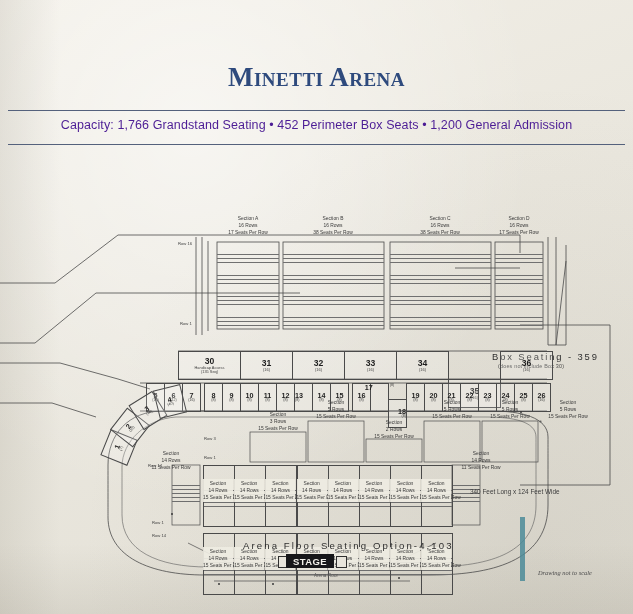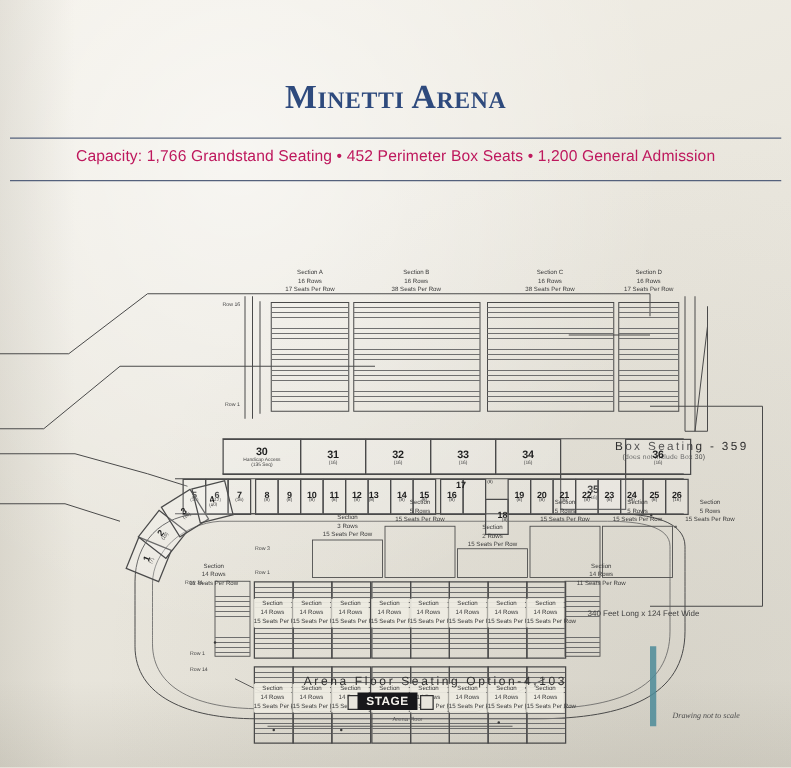--- a/index.html
+++ b/index.html
@@ -24,21 +24,21 @@
   
   .title{position:absolute;left:0;top:62px;width:633px;text-align:center;
     font-family:"Liberation Serif",serif;
     font-size:27px;letter-spacing:.5px;color:#2e4a7d;
     font-variant:small-caps;font-weight:700;}
   .rule{position:absolute;left:8px;width:617px;height:0;
     border-top:1.4px solid #54617c;}
   .rule.r1{top:110px;}
   .rule.r2{top:144px;}
   .capacity{position:absolute;left:0;top:118px;width:633px;text-align:center;
-    font-size:12.5px;color:#be185d;letter-spacing:.1px;}
+    font-size:12.5px;color:#4c1d95;letter-spacing:.1px;}
 
   
   .canvas{position:absolute;left:0;top:165px;width:633px;height:449px;}
   svg{position:absolute;left:0;top:0;}
   .lbl{position:absolute;color:#3a3a3a;line-height:1.28;text-align:center;
        white-space:nowrap;pointer-events:none;}
 
   .ga-note{left:70px;top:138px;width:112px;font-size:7.6px;color:#3c3c3c;}
   .ga-caption{left:230px;top:156px;font-size:9.6px;letter-spacing:2.1px;color:#2f2f2f;}
   .box-caption{left:492px;top:186px;font-size:9.4px;letter-spacing:1.9px;color:#2f2f2f;}

